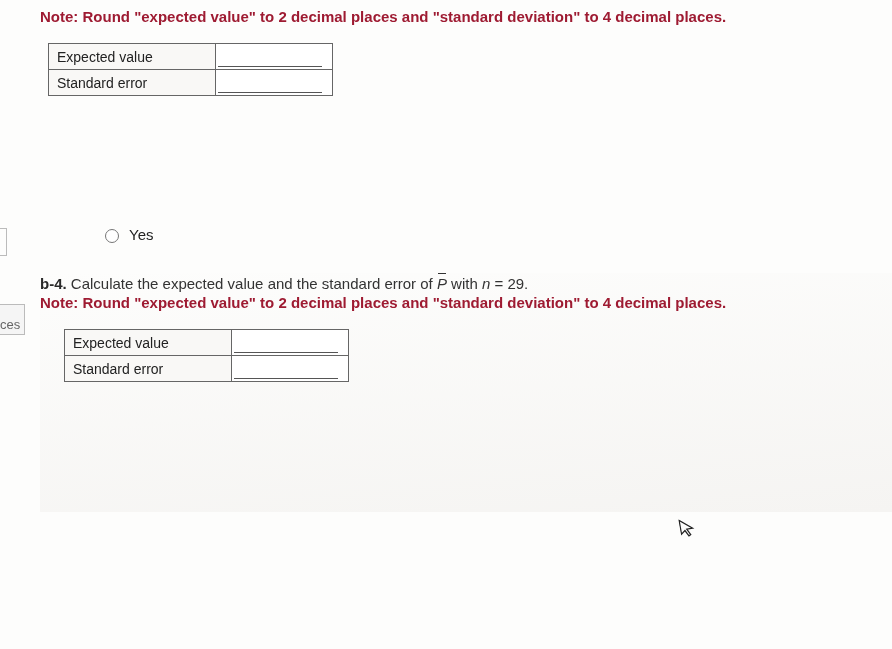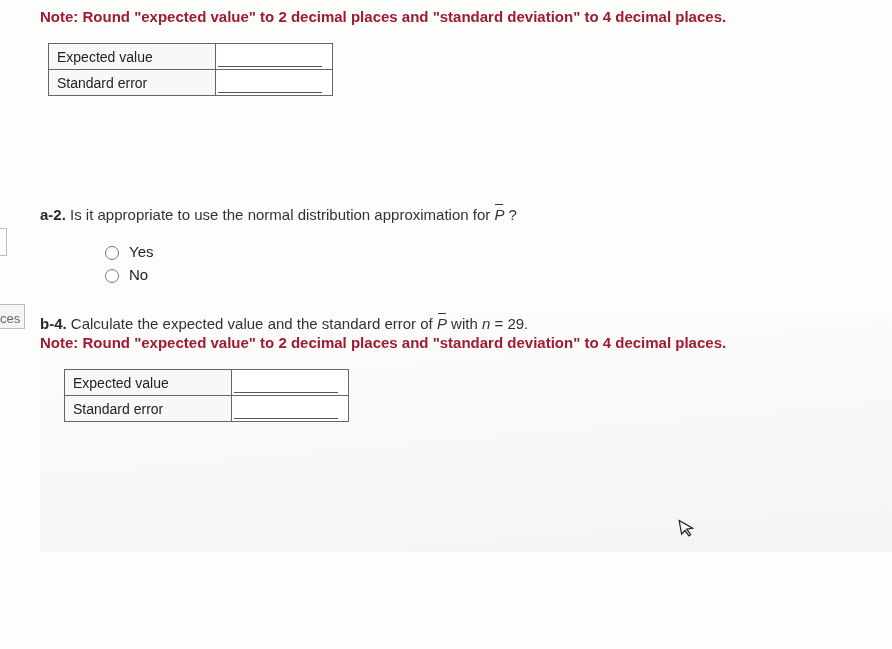--- a/index.html
+++ b/index.html
@@ -95,21 +95,21 @@
     }
     .left-tab {
       position: absolute;
       left: 0;
       top: 304px;
       font-size: 13px;
       color: #666;
       border-top: 1px solid #bbb;
       border-bottom: 1px solid #bbb;
       border-right: 1px solid #bbb;
-      padding: 6px 4px 2px 0;
+      padding: 12px 4px 2px 0;
       background: #f5f5f5;
     }
     .left-cap {
       position: absolute;
       left: 0;
       top: 228px;
       width: 6px;
       height: 26px;
       border-top: 1px solid #bbb;
       border-bottom: 1px solid #bbb;
@@ -158,31 +158,24 @@
           <input type="text" value="" style="">
         </td>
       </tr>
     </tbody>
       </table>
   </div>
 
   <div class="big-gap"></div>
 
   <div class="question-block">
-    <div class="q-text">
-      <span class="q-label">a-2.</span><span> Is it appropriate to use the normal distribution approximation for </span><span class="pbar">P</span><span> ?</span>
-    </div>
     <div class="radio-block">
       <div class="radio-row">
         <input type="radio" name="a2" style="">
         <span>Yes</span>
-      </div>
-      <div class="radio-row">
-        <input type="radio" name="a2" style="">
-        <span>No</span>
       </div>
     </div>
   </div>
 
   <div class="sectionB">
 
     <div class="question-block" style="margin-bottom:20px;">
       <div class="q-text">
         <span class="q-label">b-4.</span><span> Calculate the expected value and the standard error of </span><span class="pbar">P</span><span> with </span><span class="ital">n</span> <span>= 29.</span>
       </div>

